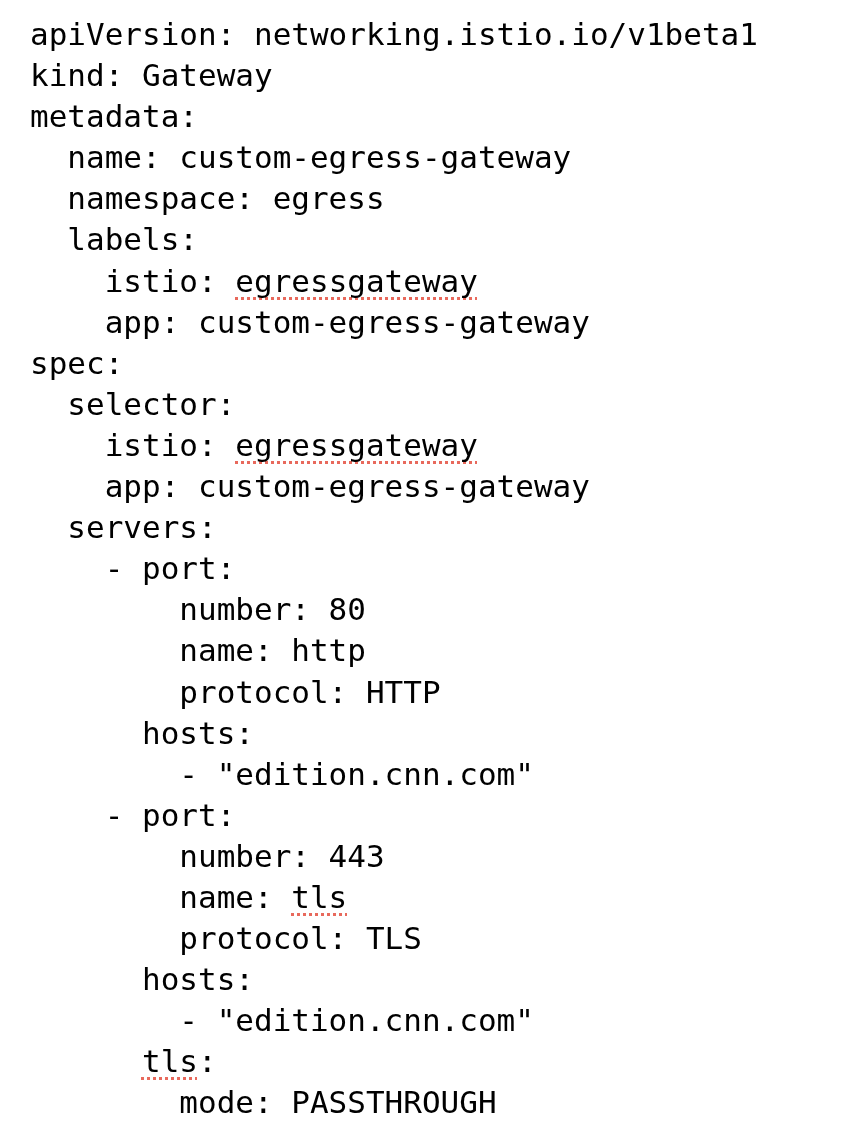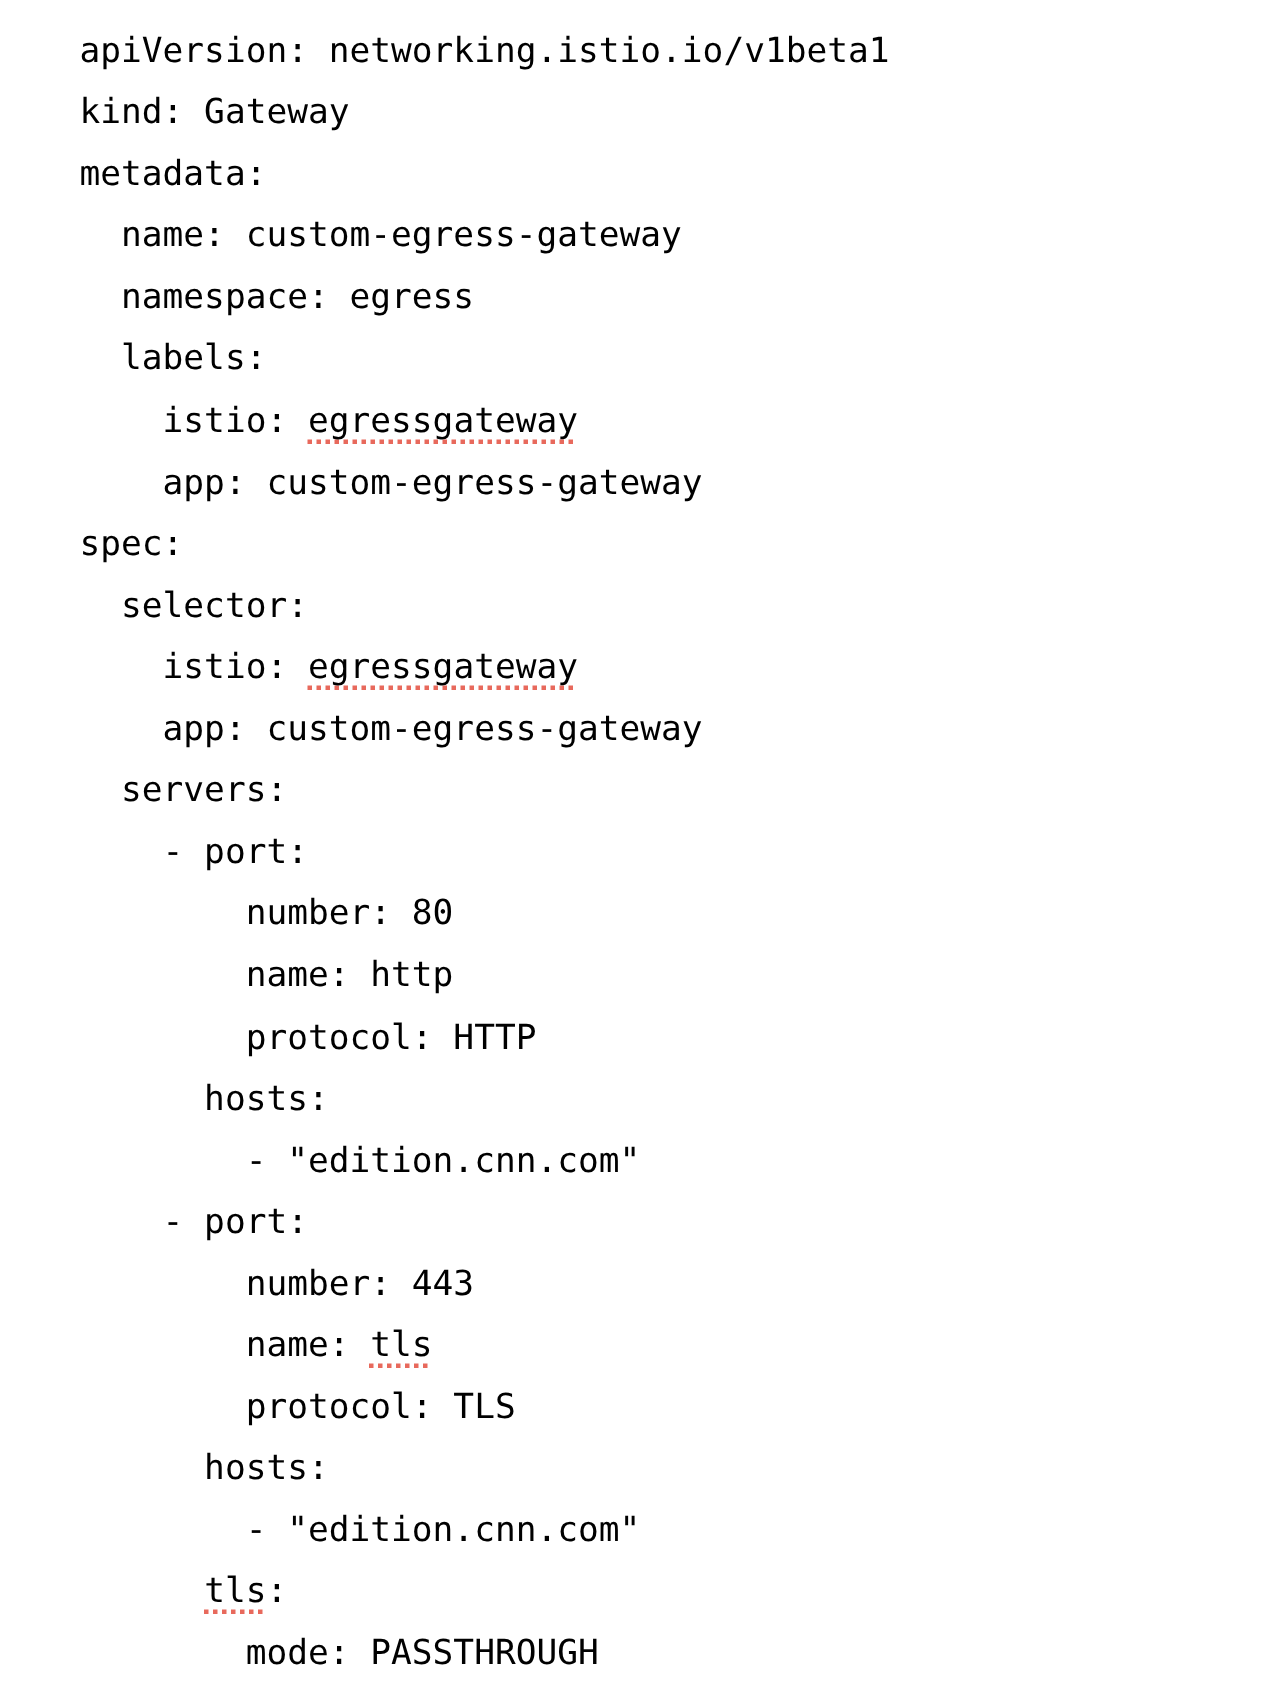--- a/index.html
+++ b/index.html
@@ -10,23 +10,23 @@
   * { margin: 0; padding: 0; box-sizing: border-box; }
   html, body {
     width: 844px;
     height: 1124px;
     background: var(--bg);
     overflow: hidden;
   }
   .yaml-doc {
     width: 844px;
     height: 1124px;
-    padding: 14px 0 0 53px;
+    padding: 14px 0 0 30px;
     font-family: "DejaVu Sans Mono", "Liberation Mono", monospace;
-    font-size: 23px;
+    font-size: 31px;
     line-height: 41.1px;
     color: var(--fg);
     white-space: pre;
     letter-spacing: 0;
   }
   .code-line {
     height: 41.1px;
     white-space: pre;
   }
   .misspell {

